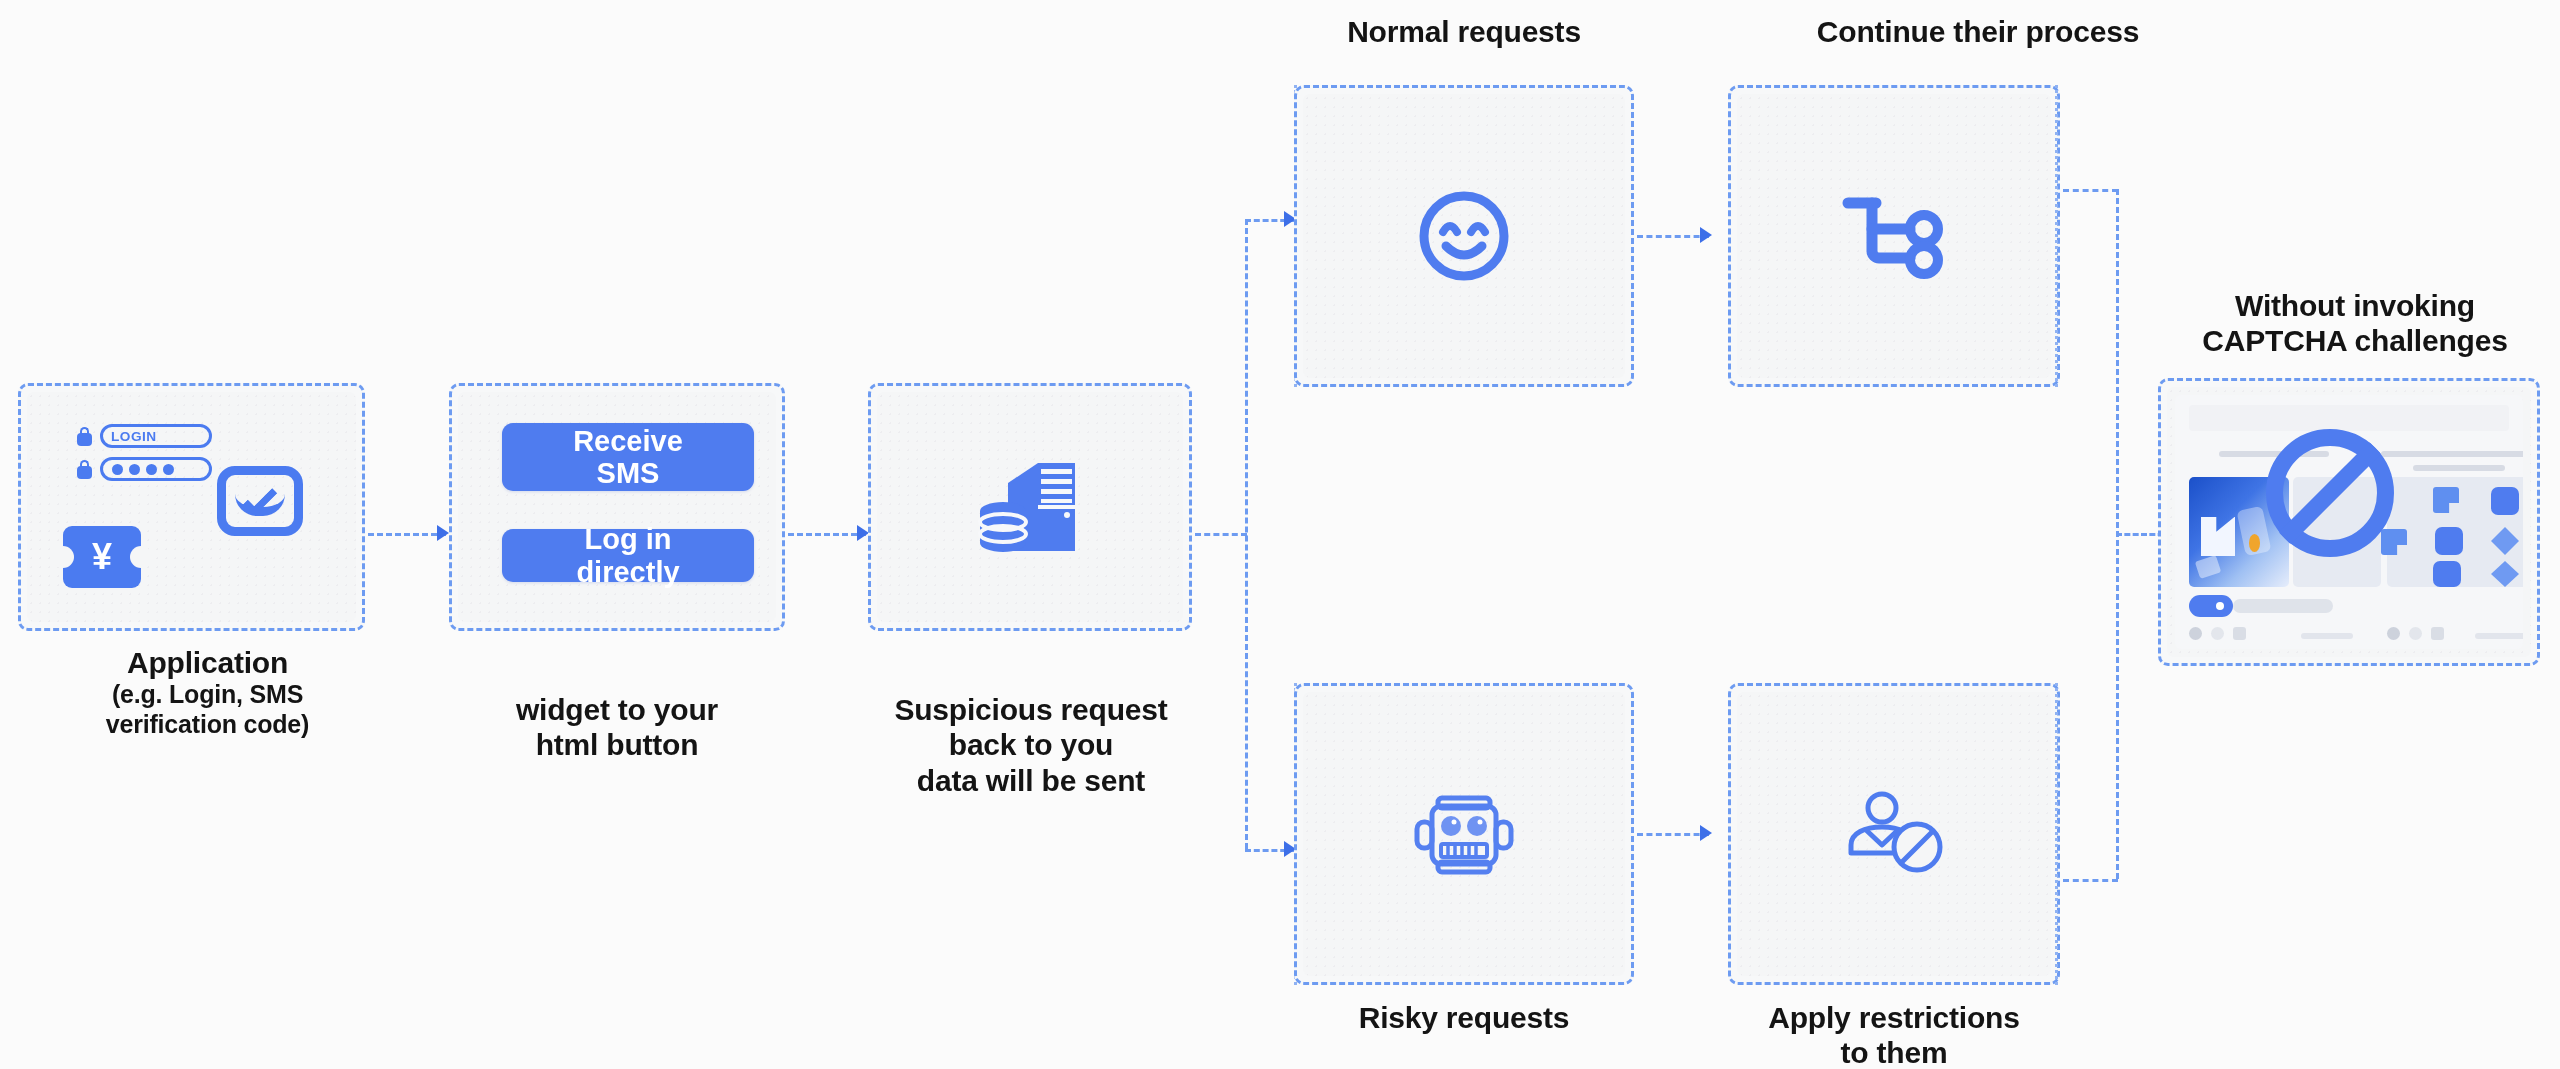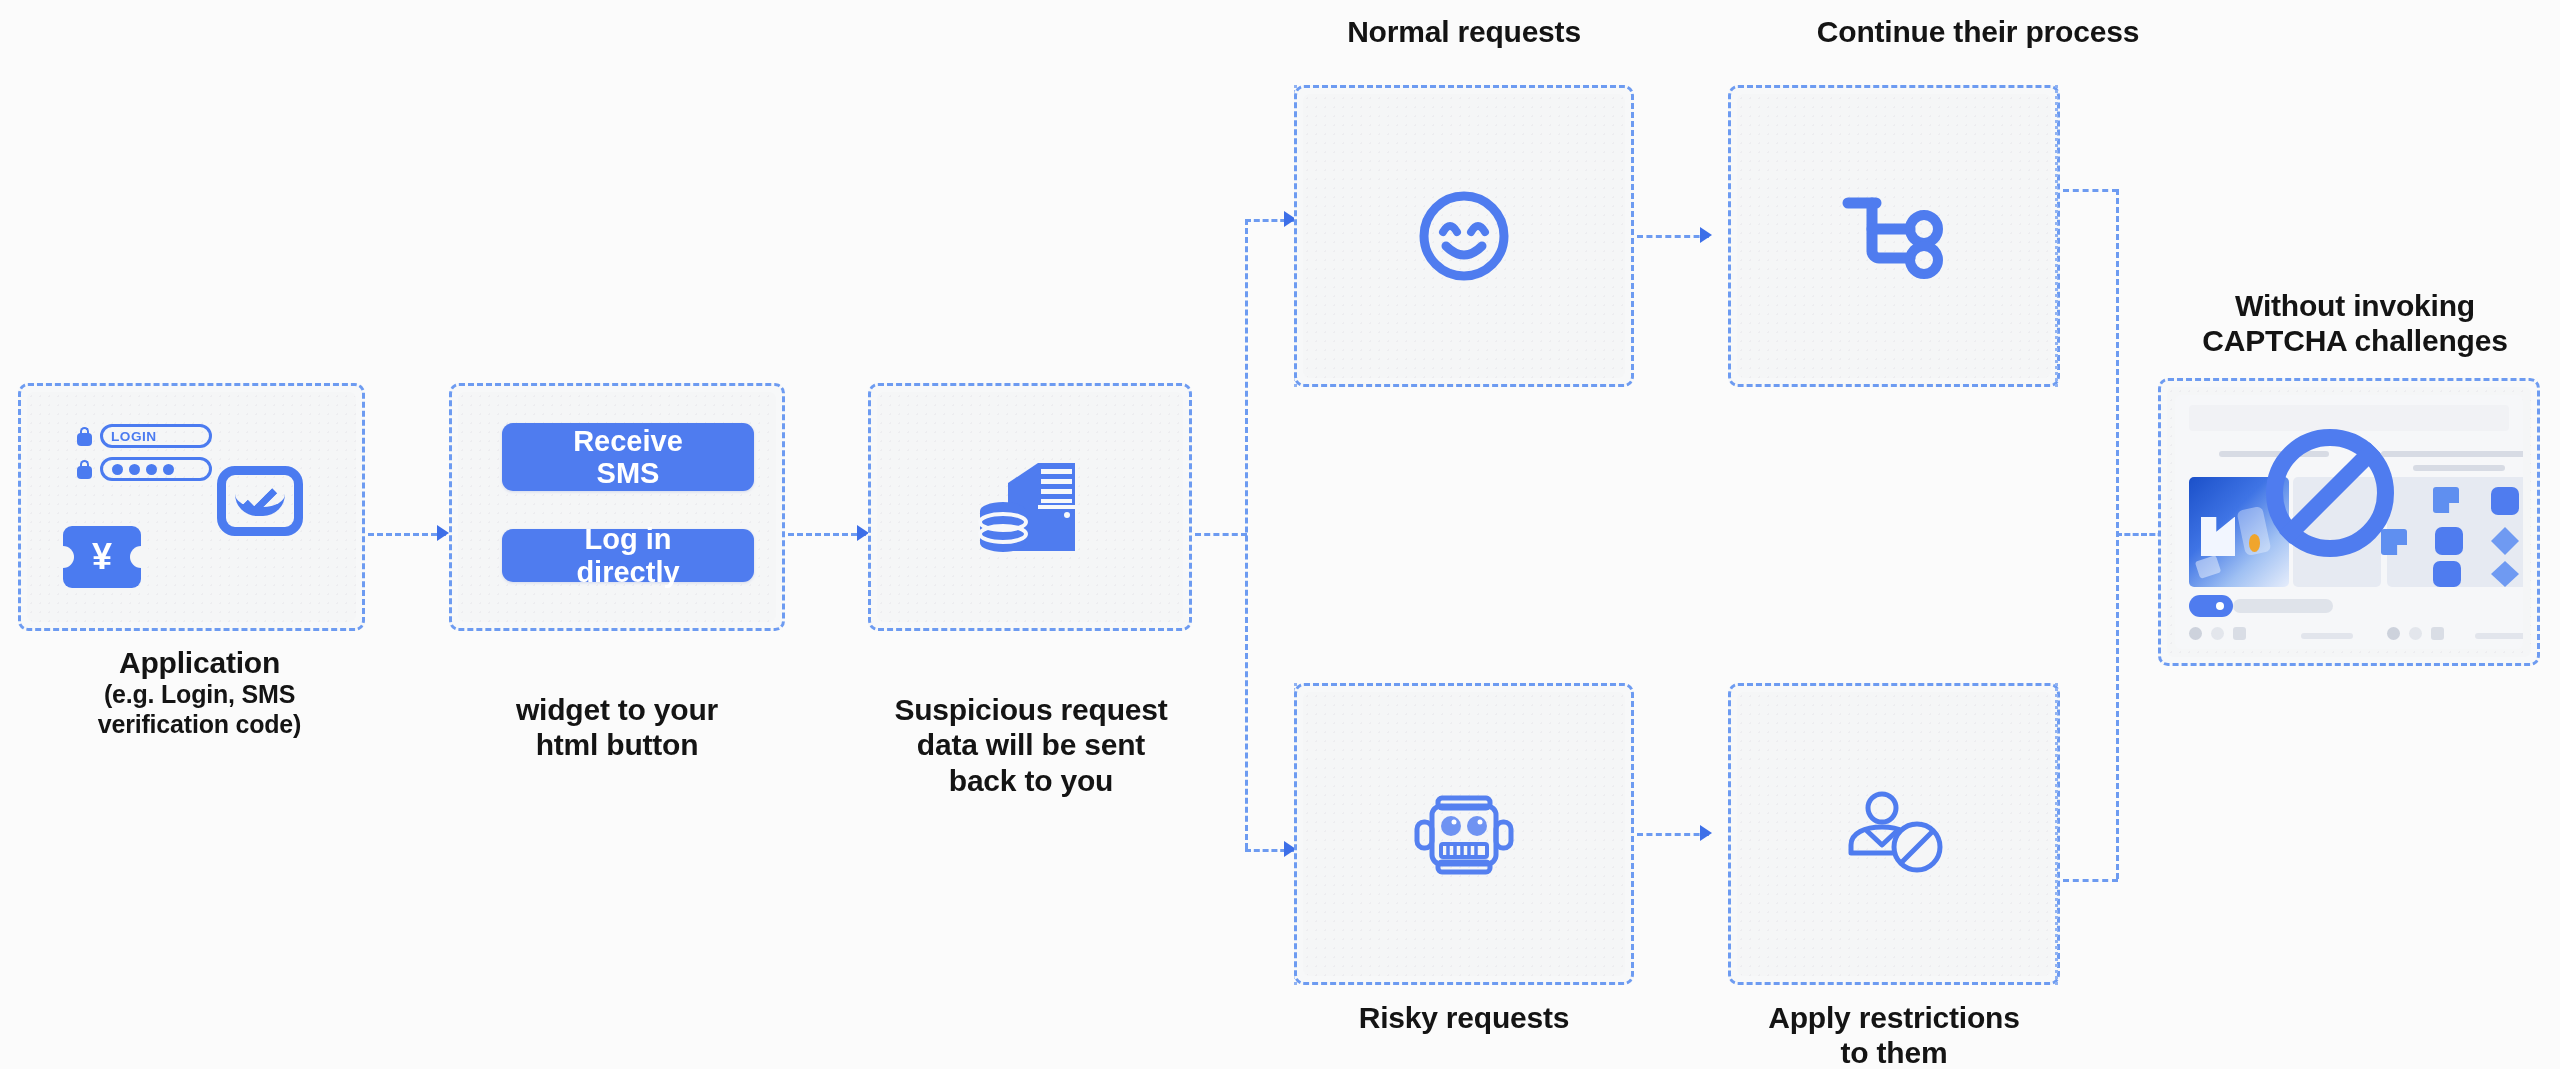--- a/index.html
+++ b/index.html
@@ -217,21 +217,21 @@
   </div>
 
   <div class="env">
     <div class="chev"></div>
   </div>
 
   <div class="ticket">
     <span class="yen">¥</span>
   </div>
 </div>
-<div class="caption small" style="left:8px; top:645px; width:383px;">
+<div class="caption small" style="left:16px; top:645px; width:383px;">
   <div style="font-size:30px;">Application</div>
   <div>(e.g. Login, SMS</div>
   <div>verification code)</div>
 </div>
 
 <div class="hline" style="left:368px; top:533px; width:78px;"></div>
 <div class="arrow" style="left:437px; top:525px;"></div>
 
 <div class="card" style="left:449px; top:383px; width:336px; height:248px;">
   <div class="btn" style="left:50px; top:37px; width:252px; height:68px;">
@@ -271,22 +271,22 @@
       <ellipse cx="28" cy="54" rx="23" ry="9" fill="#4f7cef"></ellipse>
       <rect x="5" y="54" width="46" height="32" fill="#4f7cef"></rect>
       <ellipse cx="28" cy="86" rx="23" ry="9" fill="#4f7cef"></ellipse>
       <ellipse cx="28" cy="65" rx="23" ry="8" fill="none" stroke="#f7f8fa" stroke-width="4"></ellipse>
       <ellipse cx="28" cy="77" rx="23" ry="8" fill="none" stroke="#f7f8fa" stroke-width="4"></ellipse>
     </g>
   </svg>
 </div>
 <div class="caption" style="left:845px; top:692px; width:372px;">
   <div>Suspicious request</div>
+  <div>back to you</div>
   <div>data will be sent</div>
-  <div>back to you</div>
 </div>
 
 <div class="hline" style="left:1195px; top:533px; width:52px;"></div>
 <div class="vline" style="left:1245px; top:219px; height:630px;"></div>
 <div class="hline" style="left:1245px; top:219px; width:50px;"></div>
 <div class="arrow" style="left:1284px; top:211px;"></div>
 <div class="hline" style="left:1245px; top:849px; width:50px;"></div>
 <div class="arrow" style="left:1284px; top:841px;"></div>
 
 <div class="vline thin" style="left:1294px; top:85px; height:302px; border-left-style:dotted; border-left-width:3px;"></div>

